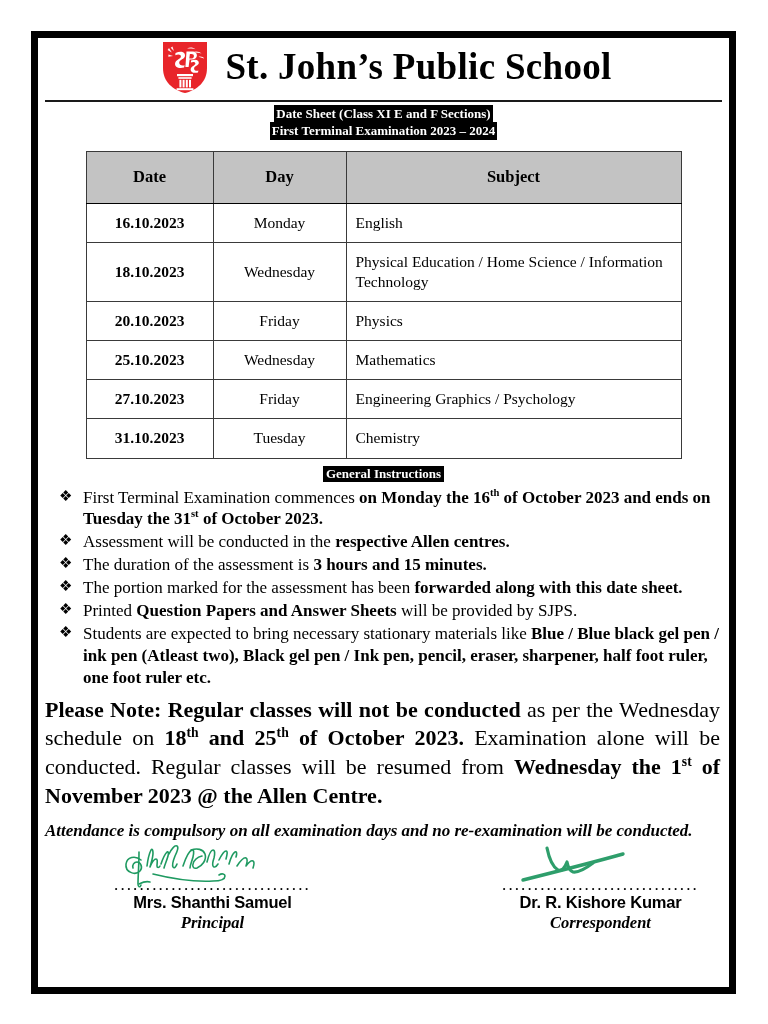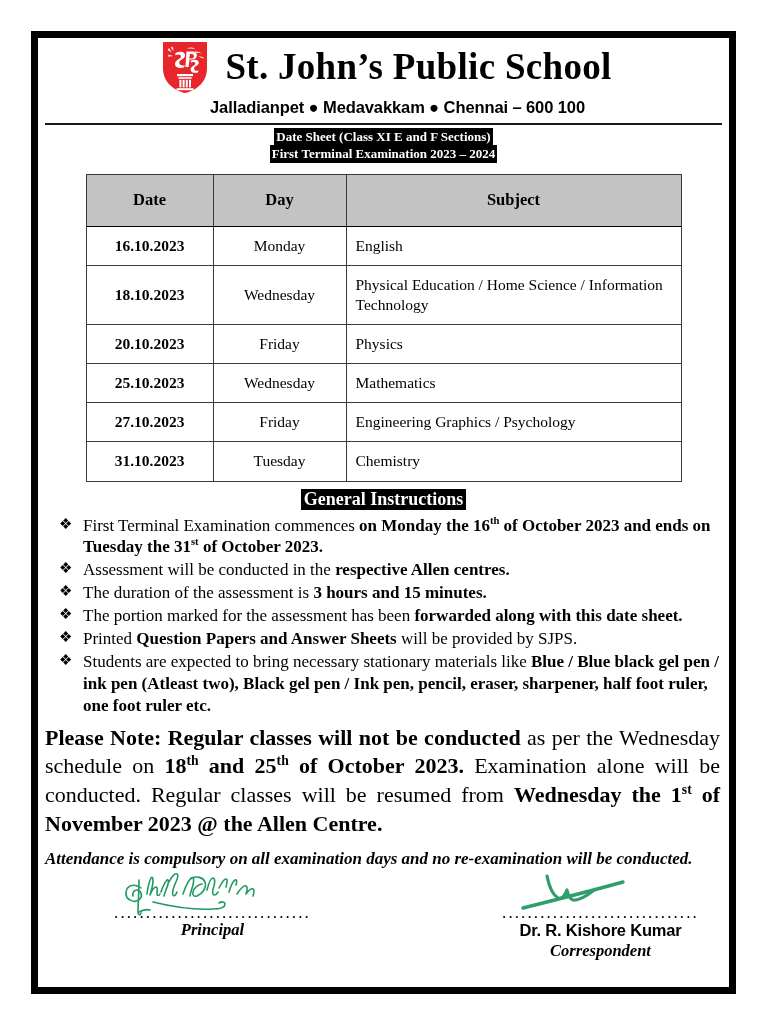--- a/index.html
+++ b/index.html
@@ -146,21 +146,21 @@
   .gi-wrap {
     display: flex;
     justify-content: center;
     margin-top: 7px;
   }
   .gi-title {
     background: #000000;
     color: #ffffff;
     font-family: "Liberation Serif", serif;
     font-weight: bold;
-    font-size: 18px;
+    font-size: 13px;
     padding: 0 3px;
     white-space: nowrap;
   }
   ul.instructions {
     list-style: none;
     margin: 5px 0 0 0;
     padding: 0 2px 0 14px;
     font-size: 17px;
     line-height: 1.29;
   }
@@ -267,21 +267,20 @@
             <path d="M8 8 l2.8 4.6 l-4.2 -2.6 Z" opacity="0.95"></path>
             <path d="M7.5 14.5 l4.6 1.4 l-4.8 0.9 Z" opacity="0.95"></path>
             <path d="M11.5 6.5 l1.4 4.4 l-3.2 -3.2 Z" opacity="0.95"></path>
             <path d="M26 8.5 c3 -1.6 6 -1.2 8.4 0.8 c-2.6 -0.8 -5.2 -0.6 -8.4 -0.8 Z" opacity="0.95"></path>
             <path d="M32 12 c3.4 -1.2 6.6 -0.4 8.6 1.6 c-2.8 -0.8 -5.6 -1 -8.6 -1.6 Z" opacity="0.95"></path>
             <path d="M37.5 16.8 c2.6 -0.6 4.8 0.2 6 1.8 c-2 -0.6 -4 -1 -6 -1.8 Z" opacity="0.95"></path>
           </g>
         </svg>
         <div class="school-name">St. John’s Public School</div>
       </div>
-      <div class="address">Jalladianpet ● Medavakkam ● Chennai – 600 100</div>
       <div class="rule"></div>
       <div class="banner-wrap">
         <div class="banner">Date Sheet (Class XI E and F Sections)</div>
         <div class="banner">First Terminal Examination 2023 – 2024</div>
       </div>
     </div>
 
     <div class="table-wrap">
       <table class="datesheet">
         <thead>
@@ -377,20 +376,21 @@
             <path d="M96 10 c6 -2 12 -1 14 4 c2 6 -3 12 -8 14 c-3 1 -5 -1 -4 -4 c1 -4 5 -7 9 -8"></path>
             <path d="M112 22 c2 -8 4 -12 6 -12 c2 0 2 4 1 8 c-1 3 -2 6 -1 8 c1 2 3 1 5 -2"></path>
             <path d="M124 20 c3 -6 5 -9 7 -9 c2 0 1 4 0 8"></path>
             <path d="M134 24 c2 -7 4 -11 6 -12 c2 -1 2 2 1 5"></path>
             <path d="M142 26 c4 -6 7 -9 9 -8 c2 1 1 5 0 8 c3 -4 5 -6 7 -5 c2 1 1 4 0 7"></path>
             <path d="M58 34 c20 5 40 8 60 7 c8 0 12 -2 12 -5 c0 -2 -3 -3 -6 -1"></path>
             <path d="M44 44 c4 -2 8 -3 11 -2"></path>
           </g>
         </svg>
         <div class="dots">...............................</div>
+        <div class="sign-name">Mrs. Shanthi Samuel</div>
         <div class="sign-role">Principal</div>
       </div>
 
       <div class="sign-block">
         <svg class="sign-svg" viewBox="0 0 235 52">
           <g fill="none" stroke="#2E9E6B" stroke-linecap="round" stroke-linejoin="round">
             <path d="M64 8 c2 10 6 19 11 22 c4 2 7 -3 9 -8 c1 5 3 9 6 10 c5 1 12 -3 20 -9" stroke-width="3.2"></path>
             <path d="M40 40 c40 -10 75 -19 100 -26" stroke-width="3.4"></path>
           </g>
         </svg>

